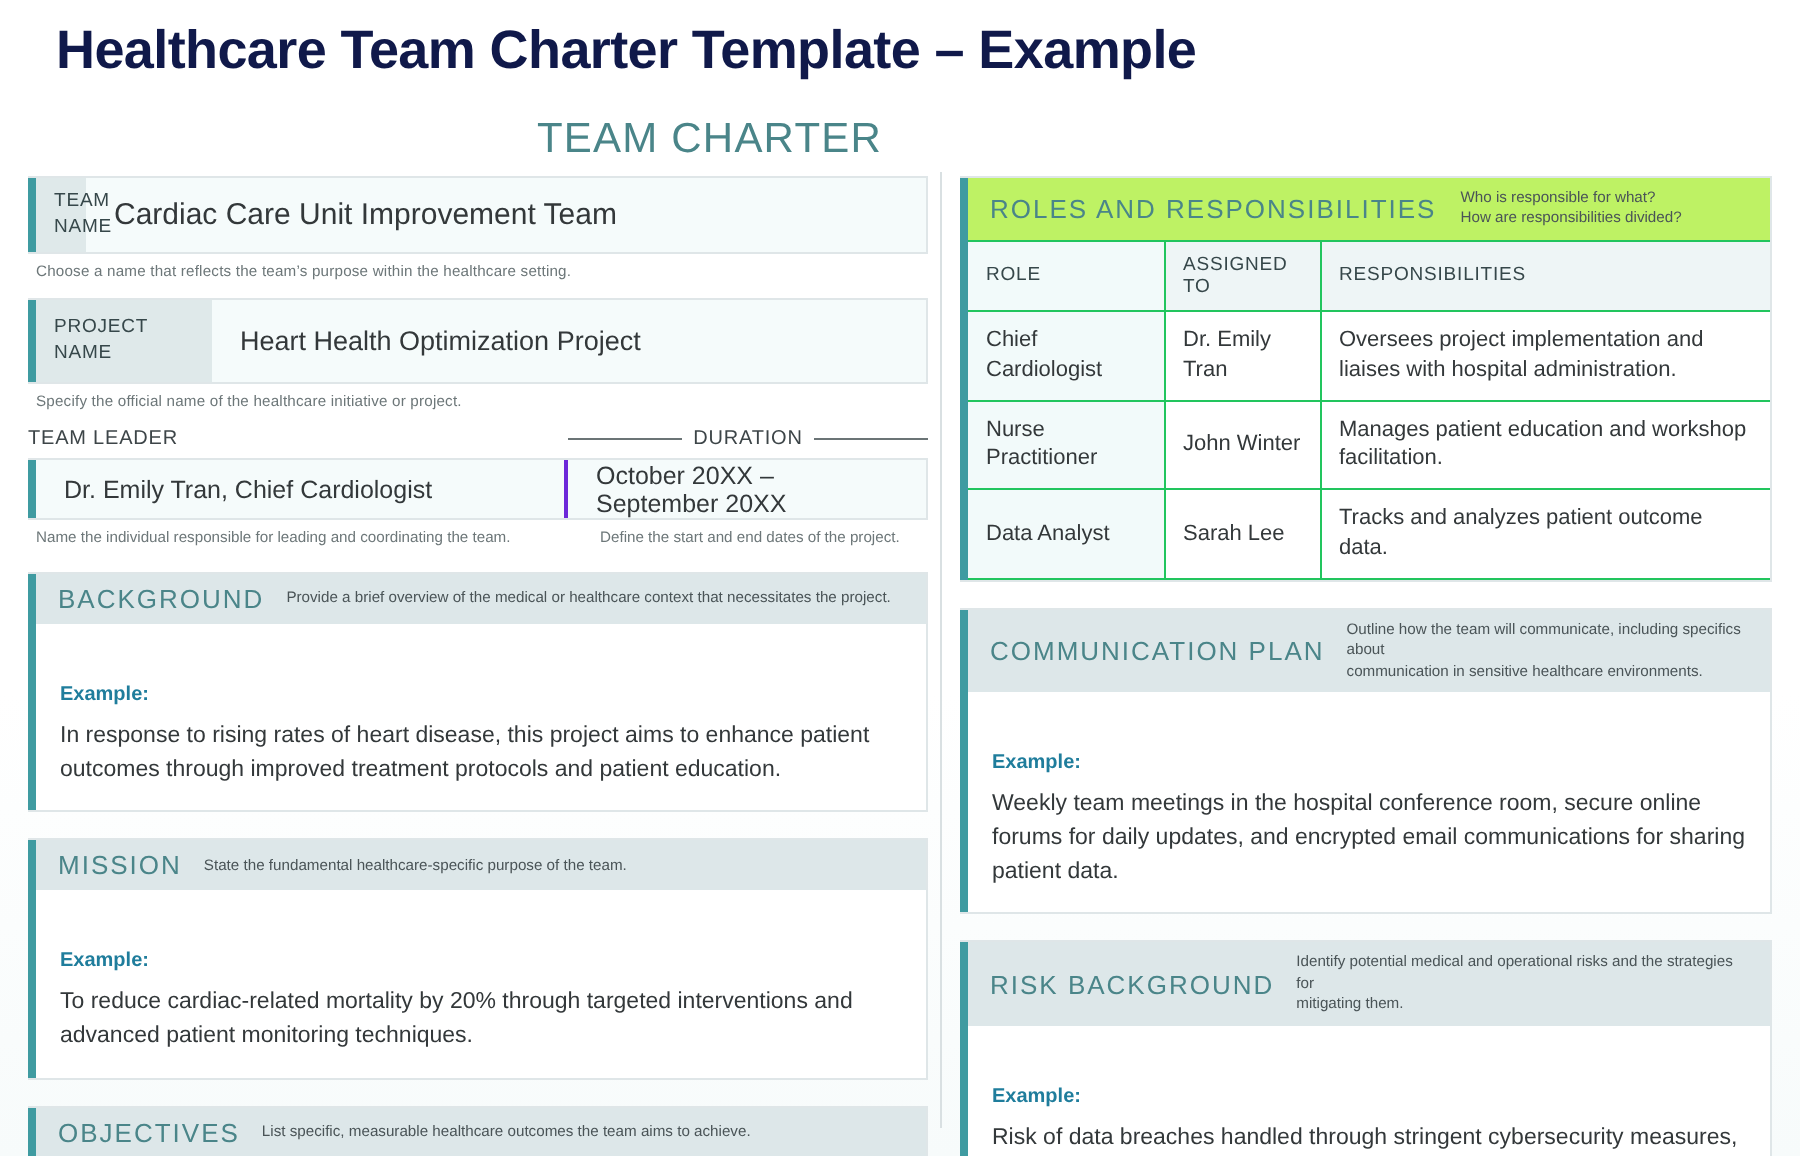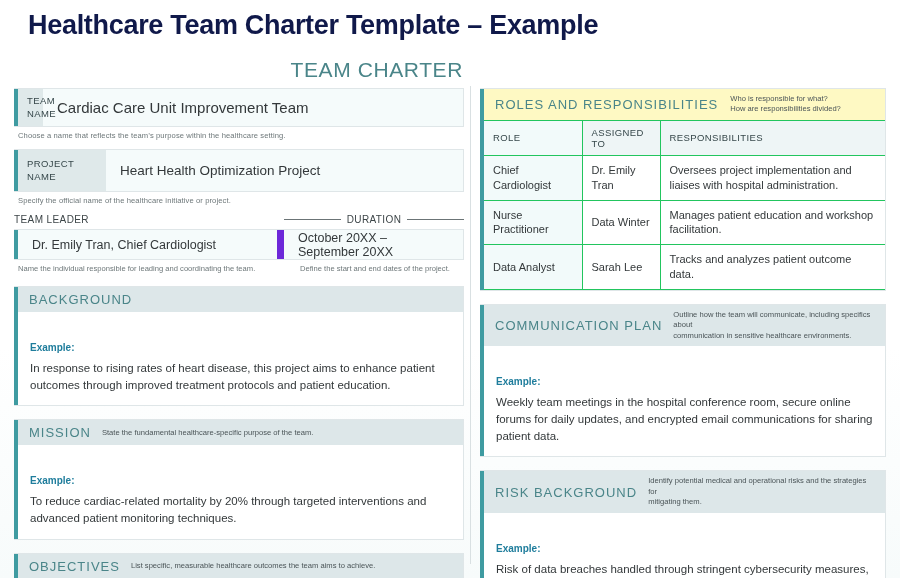--- a/index.html
+++ b/index.html
@@ -31,21 +31,21 @@
     top: 10px;
     font-size: 27px;
     font-weight: bold;
     letter-spacing: -0.3px;
     color: #10194a;
     white-space: nowrap;
   }
 
   .doc-subtitle {
     position: absolute;
-    right: 437px;
+    right: 459px;
     top: 58px;
     font-size: 21px;
     letter-spacing: 0.6px;
     color: #4a8589;
     white-space: nowrap;
   }
 
   
   .col-left {
     position: absolute;
@@ -144,21 +144,21 @@
     background: #f5fbfb;
     height: 31px;
   }
   .ld-cell {
     display: flex;
     align-items: center;
     padding: 0 14px;
     font-size: 12.5px;
     color: #33383a;
   }
-  .ld-cell.first { width: 266px; border-right: 7px solid #6d28d9; }
+  .ld-cell.first { width: 266px; border-right: 2px solid #6d28d9; }
   .ld-cell.second { flex: 1; }
 
   .ld-helpers {
     display: flex;
     font-size: 7.6px;
     color: #6d7779;
     padding: 4px 0 0 4px;
   }
   .ld-helpers .a { width: 282px; }
 
@@ -229,21 +229,21 @@
   }
 
   
   .table-block {
     border: 1px solid #dfe6e8;
     border-left: none;
     display: flex;
     background: #fff;
   }
   .rr-head {
-    background: #fef9c3;
+    background: #bef264;
     display: flex;
     align-items: center;
     gap: 12px;
     padding: 5px 2px 5px 11px;
     min-height: 26px;
   }
   table.roles {
     width: 100%;
     border-collapse: collapse;
     table-layout: fixed;
@@ -319,20 +319,21 @@
     <div class="ld-helpers">
       <div class="a">Name the individual responsible for leading and coordinating the team.</div>
       <div>Define the start and end dates of the project.</div>
     </div>
 
     <div class="block">
       <div class="accent-bar"></div>
       <div class="block-body">
         <div class="block-head">
           <span class="block-title">BACKGROUND</span>
+          <span class="block-hint">Provide a brief overview of the medical or healthcare context that necessitates the project.</span>
         </div>
         <div class="block-content">
           <div class="example-label">Example:</div>
           <div class="example-text">In response to rising rates of heart disease, this project aims to enhance patient outcomes through improved treatment protocols and patient education.</div>
         </div>
       </div>
     </div>
 
     <div class="block">
       <div class="accent-bar"></div>
@@ -389,21 +390,21 @@
             </tr>
           </thead>
           <tbody>
             <tr>
               <td class="c0">Chief Cardiologist</td>
               <td>Dr. Emily Tran</td>
               <td>Oversees project implementation and liaises with hospital administration.</td>
             </tr>
             <tr>
               <td class="c0">Nurse Practitioner</td>
-              <td>Data Winter</td>
+              <td>John Winter</td>
               <td>Manages patient education and workshop facilitation.</td>
             </tr>
             <tr>
               <td class="c0">Data Analyst</td>
               <td>Sarah Lee</td>
               <td>Tracks and analyzes patient outcome data.</td>
             </tr>
           </tbody>
         </table>
       </div>

